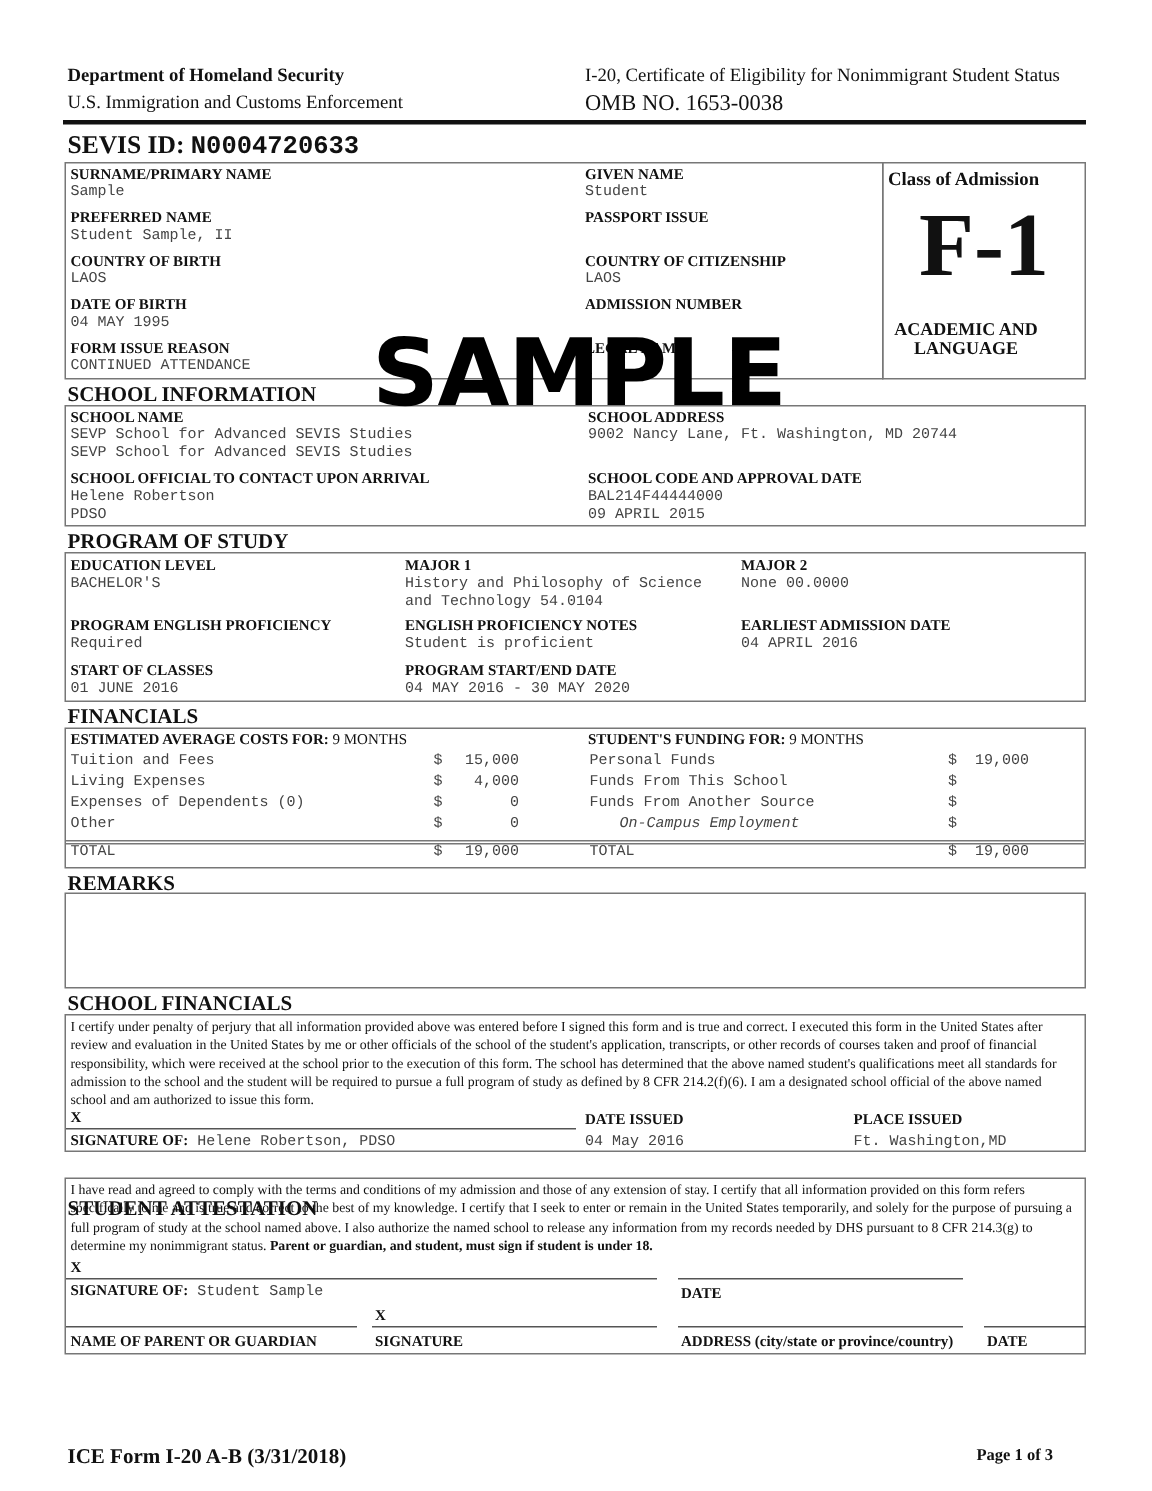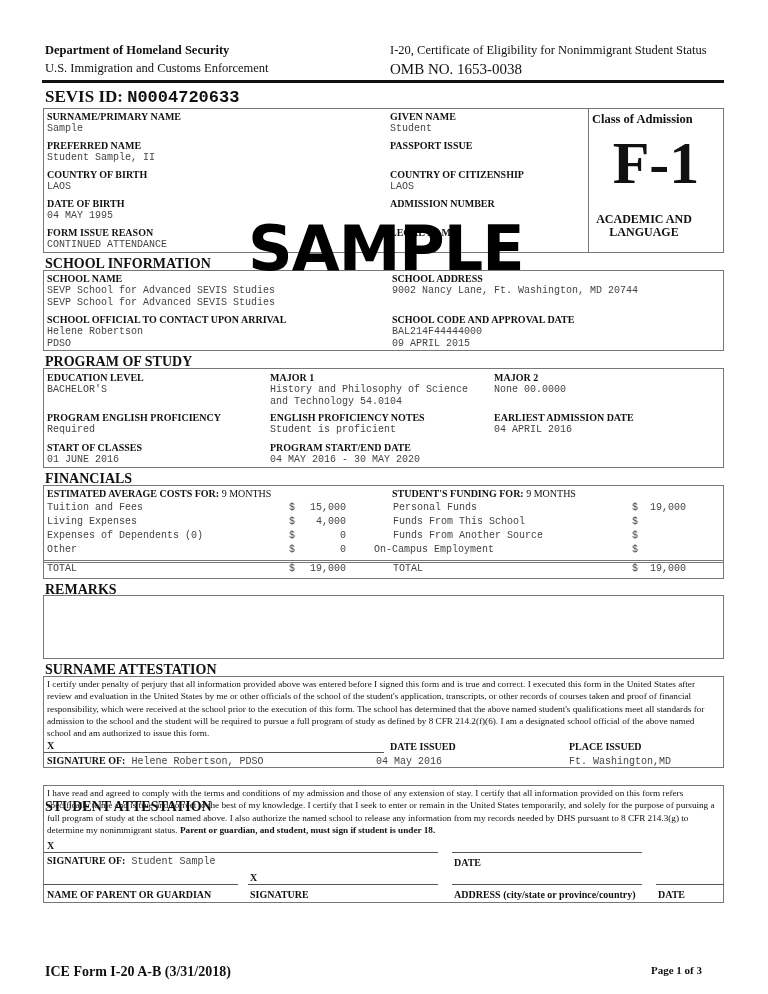--- a/index.html
+++ b/index.html
@@ -135,40 +135,40 @@
 
 <div class="abs mono" style="left:393px;top:502px;">Personal Funds</div>
 <div class="abs mono" style="left:632px;top:502px;">$</div>
 <div class="abs mono money" style="left:640px;top:502px;width:46px;">19,000</div>
 <div class="abs mono" style="left:393px;top:516px;">Funds From This School</div>
 <div class="abs mono" style="left:632px;top:516px;">$</div>
 <div class="abs mono money" style="left:640px;top:516px;width:46px;"></div>
 <div class="abs mono" style="left:393px;top:530px;">Funds From Another Source</div>
 <div class="abs mono" style="left:632px;top:530px;">$</div>
 <div class="abs mono money" style="left:640px;top:530px;width:46px;"></div>
-<div class="abs mono" style="left:374px;top:544px;">On-Campus Employment</div>
+<div class="abs mono" style="left:413px;top:544px;font-style:italic;">On-Campus Employment</div>
 <div class="abs mono" style="left:632px;top:544px;">$</div>
 <div class="abs mono money" style="left:640px;top:544px;width:46px;"></div>
 <div class="abs mono" style="left:393px;top:563px;">TOTAL</div>
 <div class="abs mono" style="left:632px;top:563px;">$</div>
 <div class="abs mono money" style="left:640px;top:563px;width:46px;">19,000</div>
 
 <div class="abs sect" style="left:45px;top:583px;">REMARKS</div>
 <div class="abs box mono" style="left:43px;top:595px;width:681px;height:64px;padding:4px;"></div>
 
-<div class="abs sect" style="left:45px;top:663px;">SURNAME ATTESTATION</div>
+<div class="abs sect" style="left:45px;top:663px;">SCHOOL FINANCIALS</div>
 <div class="abs box" style="left:43px;top:676px;width:681px;height:92px;"></div>
 <div class="abs para" style="left:47px;top:678px;width:673px;">I certify under penalty of perjury that all information provided above was entered before I signed this form and is true and correct. I executed this form in the United States after review and evaluation in the United States by me or other officials of the school of the student's application, transcripts, or other records of courses taken and proof of financial responsibility, which were received at the school prior to the execution of this form. The school has determined that the above named student's qualifications meet all standards for admission to the school and the student will be required to pursue a full program of study as defined by 8 CFR 214.2(f)(6). I am a designated school official of the above named school and am authorized to issue this form.</div>
 <div class="abs lbl" style="left:47px;top:740px;">X</div>
 <div class="hline" style="left:44px;top:752px;width:340px;"></div>
 <div class="abs" style="left:47px;top:755px;font-size:10px;line-height:12px;">
   <span class="lbl">SIGNATURE OF:</span><span class="mono"> Helene Robertson, PDSO</span>
 </div>
 <div class="abs lbl" style="left:390px;top:741px;">DATE ISSUED</div>
-<div class="abs mono" style="left:376px;top:756px;">04 May 2016</div>
+<div class="abs mono" style="left:390px;top:756px;">04 May 2016</div>
 <div class="abs lbl" style="left:569px;top:741px;">PLACE ISSUED</div>
 <div class="abs mono" style="left:569px;top:756px;">Ft. Washington,MD</div>
 
 <div class="abs sect" style="left:45px;top:772px;margin-top:28px;">STUDENT ATTESTATION</div>
 <div class="abs box" style="left:43px;top:785px;width:681px;height:118px;"></div>
 <div class="abs para" style="left:47px;top:787px;width:673px;"><span>I have read and agreed to comply with the terms and conditions of my admission and those of any extension of stay. I certify that all information provided on this form refers specifically to me and is true and correct to the best of my knowledge. I certify that I seek to enter or remain in the United States temporarily, and solely for the purpose of pursuing a full program of study at the school named above. I also authorize the named school to release any information from my records needed by DHS pursuant to 8 CFR 214.3(g) to determine my nonimmigrant status. </span><b>Parent or guardian, and student, must sign if student is under 18.</b></div>
 
 <div class="abs lbl" style="left:47px;top:840px;">X</div>
 <div class="hline" style="left:44px;top:852px;width:394px;"></div>
 <div class="hline" style="left:452px;top:852px;width:190px;"></div>

